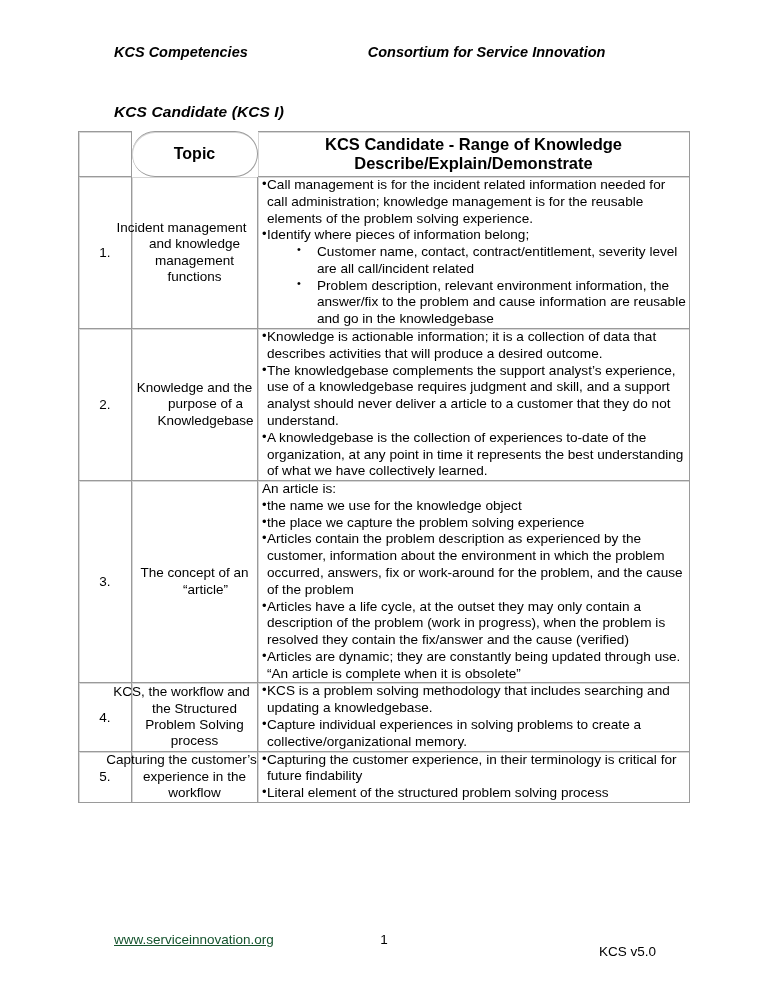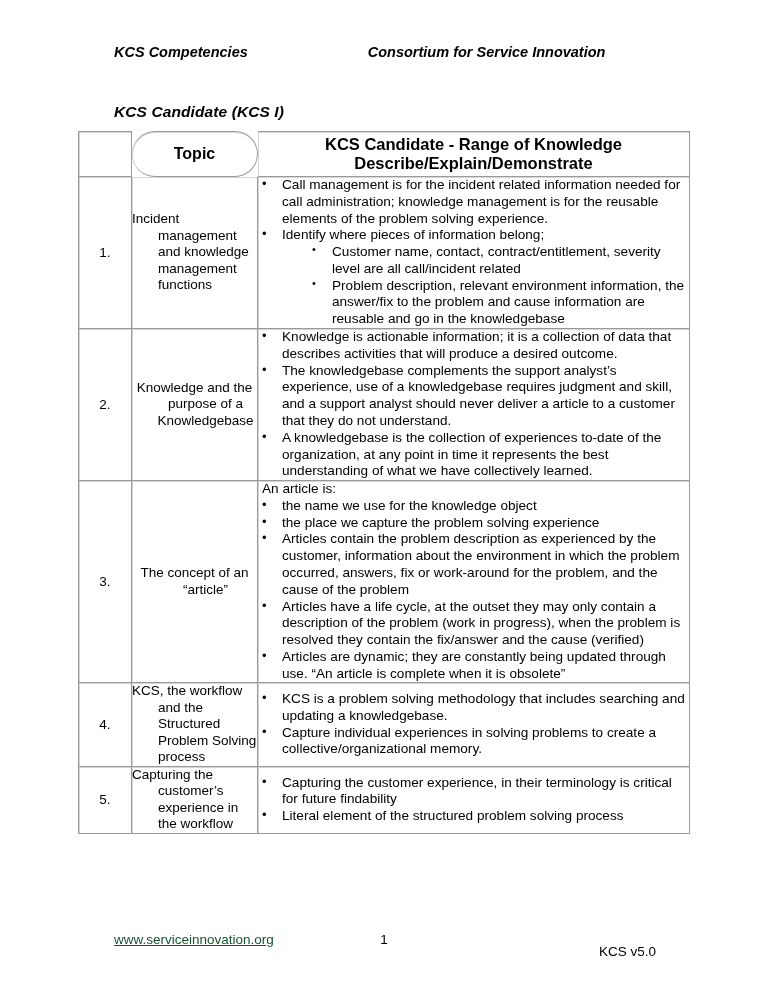--- a/index.html
+++ b/index.html
@@ -113,22 +113,21 @@
 
   
   .cell-topic {
     font-size: 13.5px;
     line-height: 1.22;
     padding: 2px 3px 2px 3px;
     vertical-align: middle;
   }
   .topic-hang {
     text-indent: -26px;
-    padding-left: 26px;
-    text-align: left;
+    text-align: center;
   }
   .topic-center {
     text-indent: -22px;
     padding-left: 22px;
     text-align: center;
   }
 
   
   .cell-desc {
     font-size: 13.6px;
@@ -140,21 +139,21 @@
     padding-left: 4px;
     margin: 0 0 0 0;
   }
   ul.lvl1 {
     margin: 0;
     padding: 0 0 0 0;
     list-style: none;
   }
   ul.lvl1 > li {
     position: relative;
-    padding-left: 24px;
+    padding-left: 9px;
     margin: 0;
   }
   ul.lvl1 > li > .btxt { display: block; }
   ul.lvl1 > li::before {
     content: "\2022";
     position: absolute;
     left: 4px;
     top: -1px;
     font-size: 13px;
     line-height: inherit;

